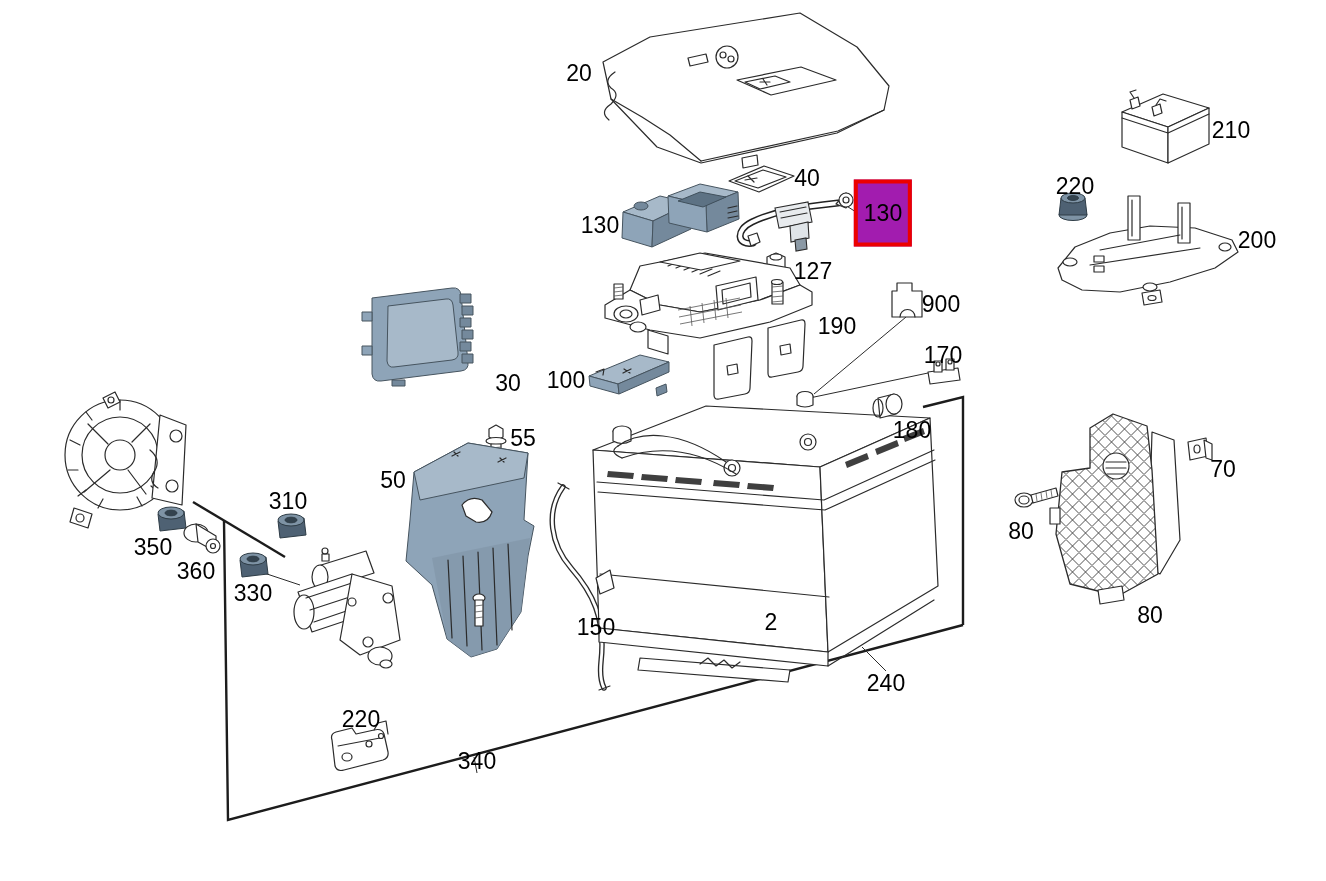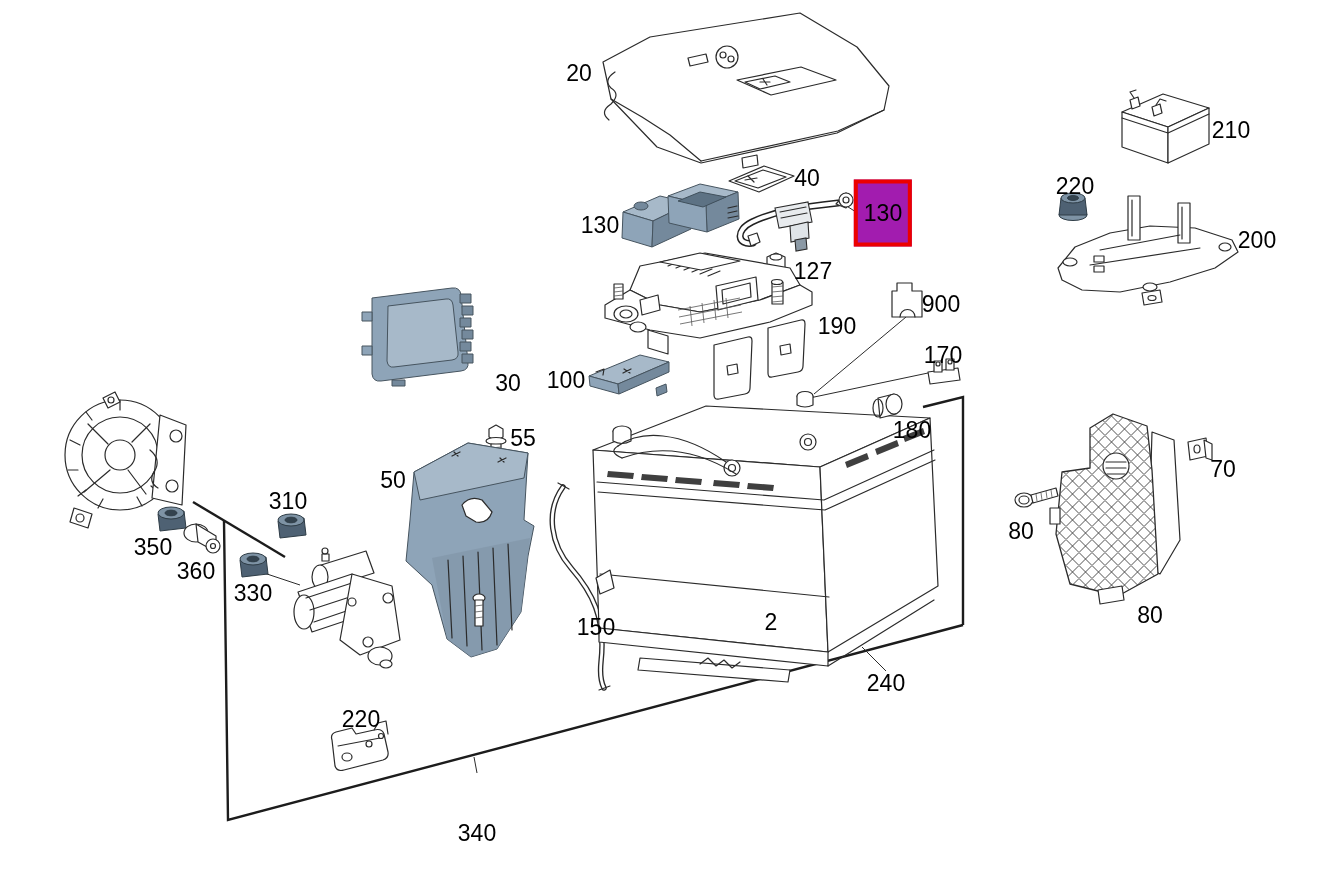--- a/index.html
+++ b/index.html
@@ -371,14 +371,14 @@
   <div class="part-label" style="left:1021px;top:531px">80</div>
   <div class="part-label" style="left:1150px;top:615px">80</div>
   <div class="part-label" style="left:288px;top:501px">310</div>
   <div class="part-label" style="left:153px;top:547px">350</div>
   <div class="part-label" style="left:196px;top:571px">360</div>
   <div class="part-label" style="left:253px;top:593px">330</div>
   <div class="part-label" style="left:596px;top:627px">150</div>
   <div class="part-label" style="left:771px;top:622px">2</div>
   <div class="part-label" style="left:886px;top:683px">240</div>
   <div class="part-label" style="left:361px;top:719px">220</div>
-  <div class="part-label" style="left:477px;top:833px">340</div>
+  <div class="part-label" style="left:477px;top:761px">340</div>
 </div>
 
 </body></html>

